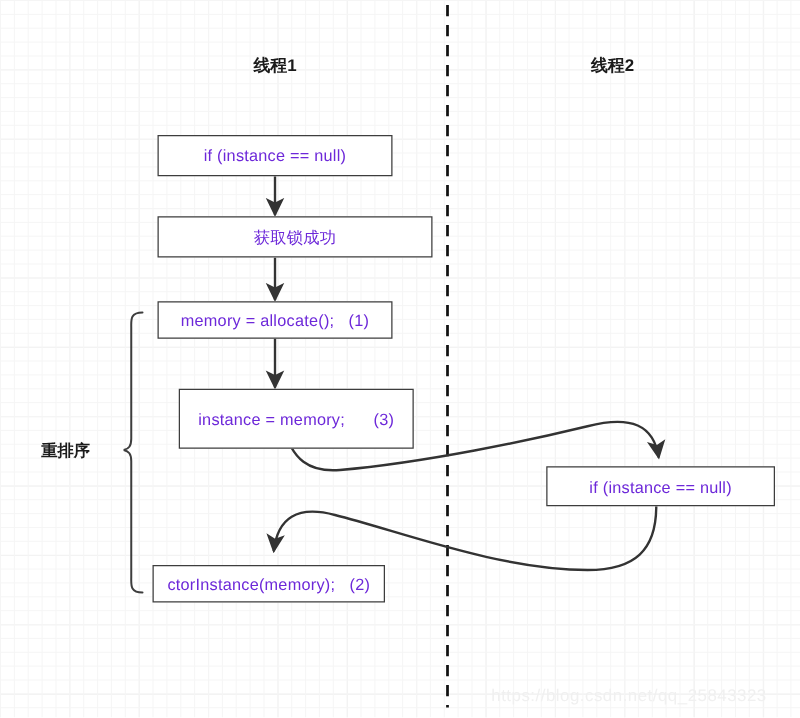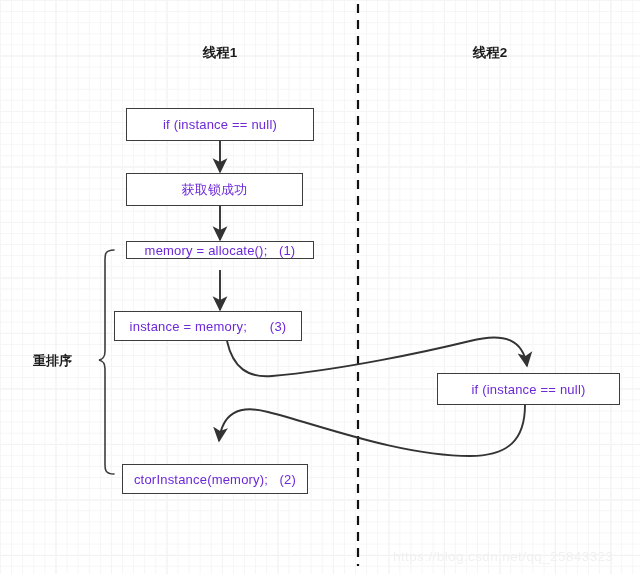--- a/index.html
+++ b/index.html
@@ -114,25 +114,25 @@
 
     <path d="M525,405
              C525,440 508,456 470,456
              C400,456 320,425 268,412
              C238,404 222,414 219,441" fill="none" stroke="#333333" stroke-width="1.9" marker-end="url(#arrowhead)"></path>
 
   </svg>
 
   <div class="node" style="left:126px; top:108px; width:188px; height:33px;">if (instance == null)</div>
 
-  <div class="node" style="left:126px; top:173px; width:177px; height:33px;font-family:Liberation Serif, serif;">获取锁成功</div>
+  <div class="node" style="left:126px; top:173px; width:220px; height:33px;font-family:Liberation Serif, serif;">获取锁成功</div>
 
-  <div class="node" style="left:126px; top:241px; width:188px; height:18px;">memory = allocate();   (1)</div>
+  <div class="node" style="left:126px; top:241px; width:188px; height:30px;">memory = allocate();   (1)</div>
 
-  <div class="node" style="left:114px; top:311px; width:188px; height:30px;">instance = memory;      (3)</div>
+  <div class="node" style="left:143px; top:311px; width:188px; height:48px;">instance = memory;      (3)</div>
 
-  <div class="node" style="left:122px; top:464px; width:186px; height:30px;">ctorInstance(memory);   (2)</div>
+  <div class="node" style="left:122px; top:452px; width:186px; height:30px;">ctorInstance(memory);   (2)</div>
 
   <div class="node" style="left:437px; top:373px; width:183px; height:32px;">if (instance == null)</div>
 
   <div class="watermark">https://blog.csdn.net/qq_25843323</div>
 
 </div>
 
 </body></html>

